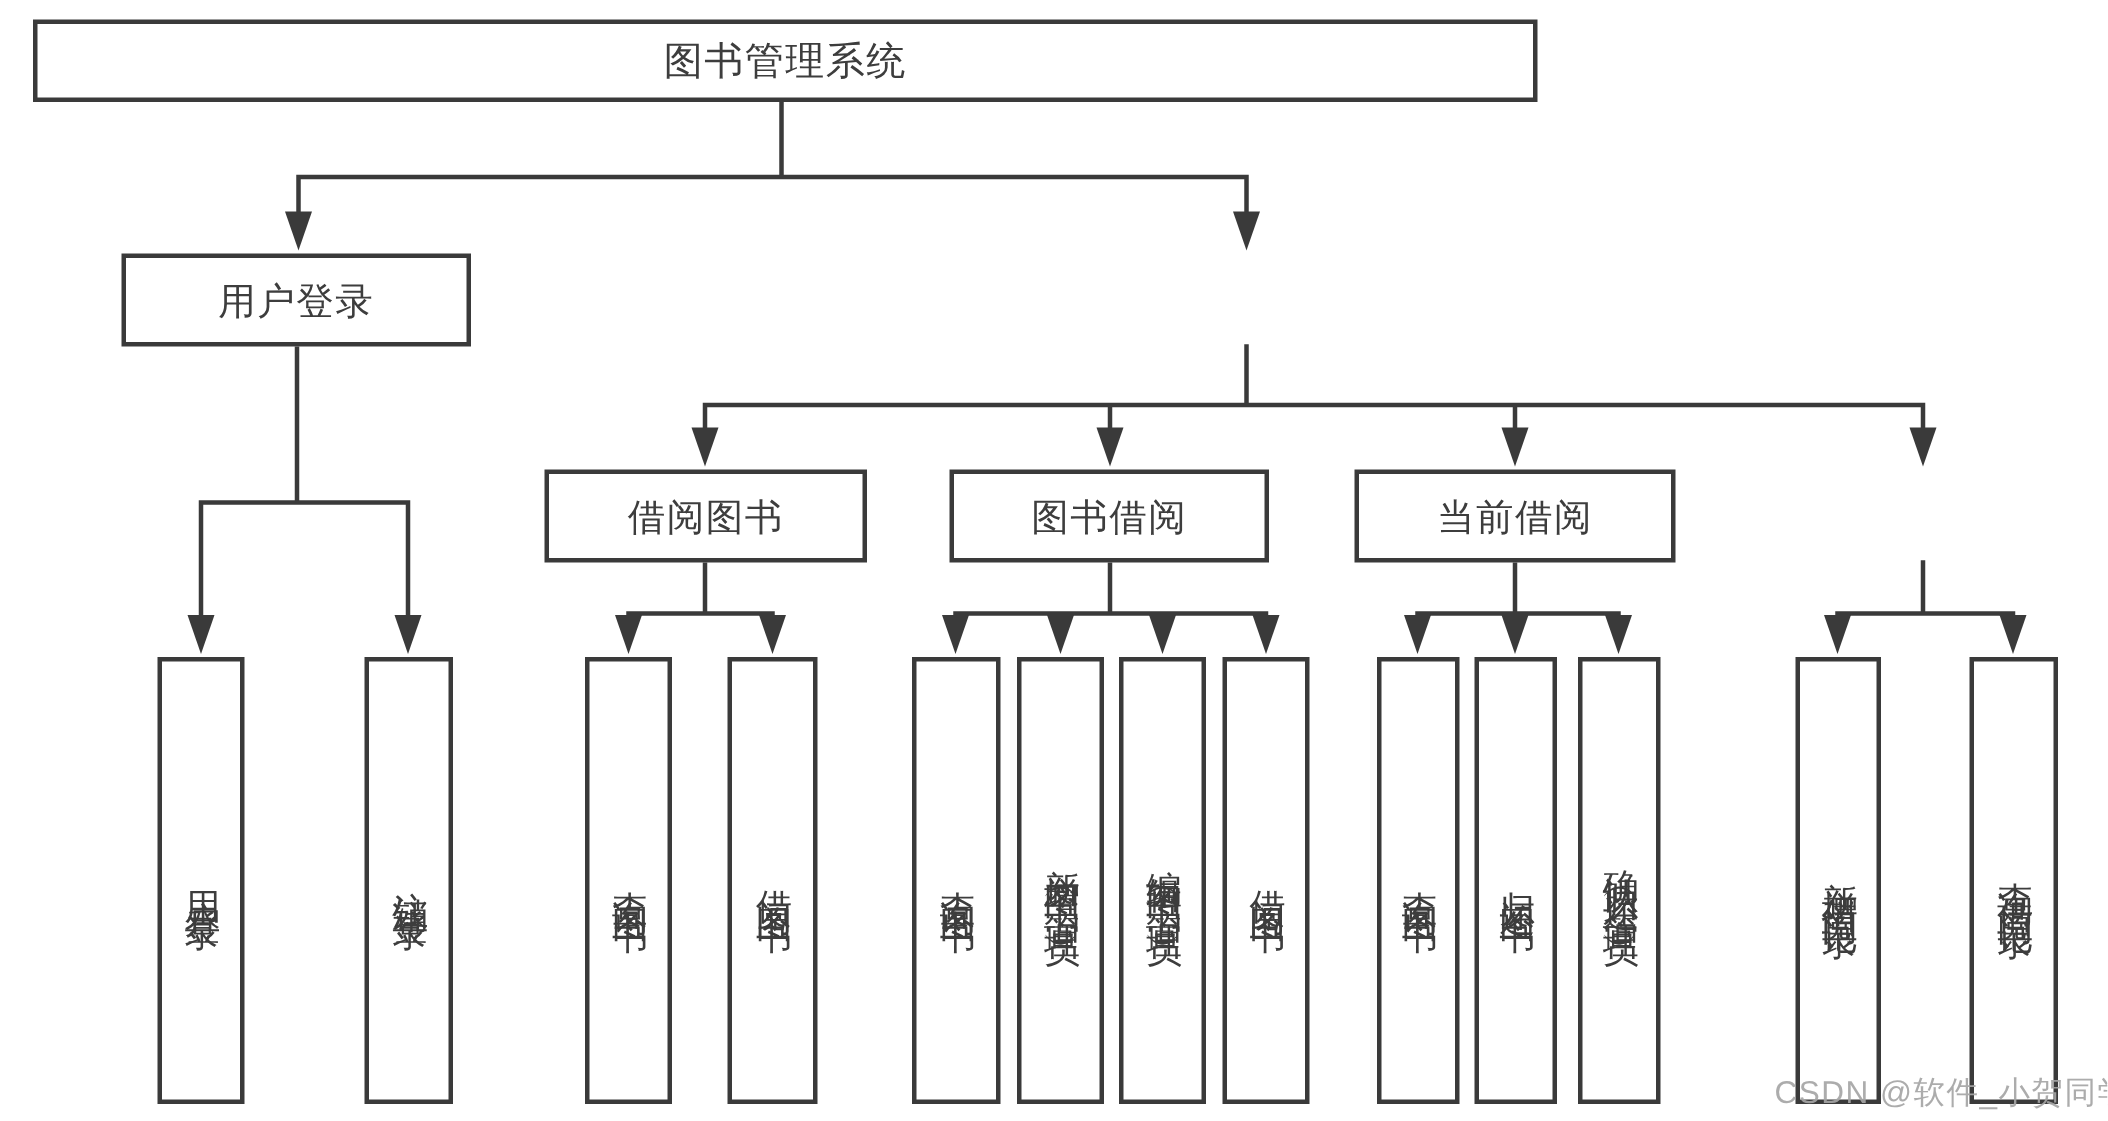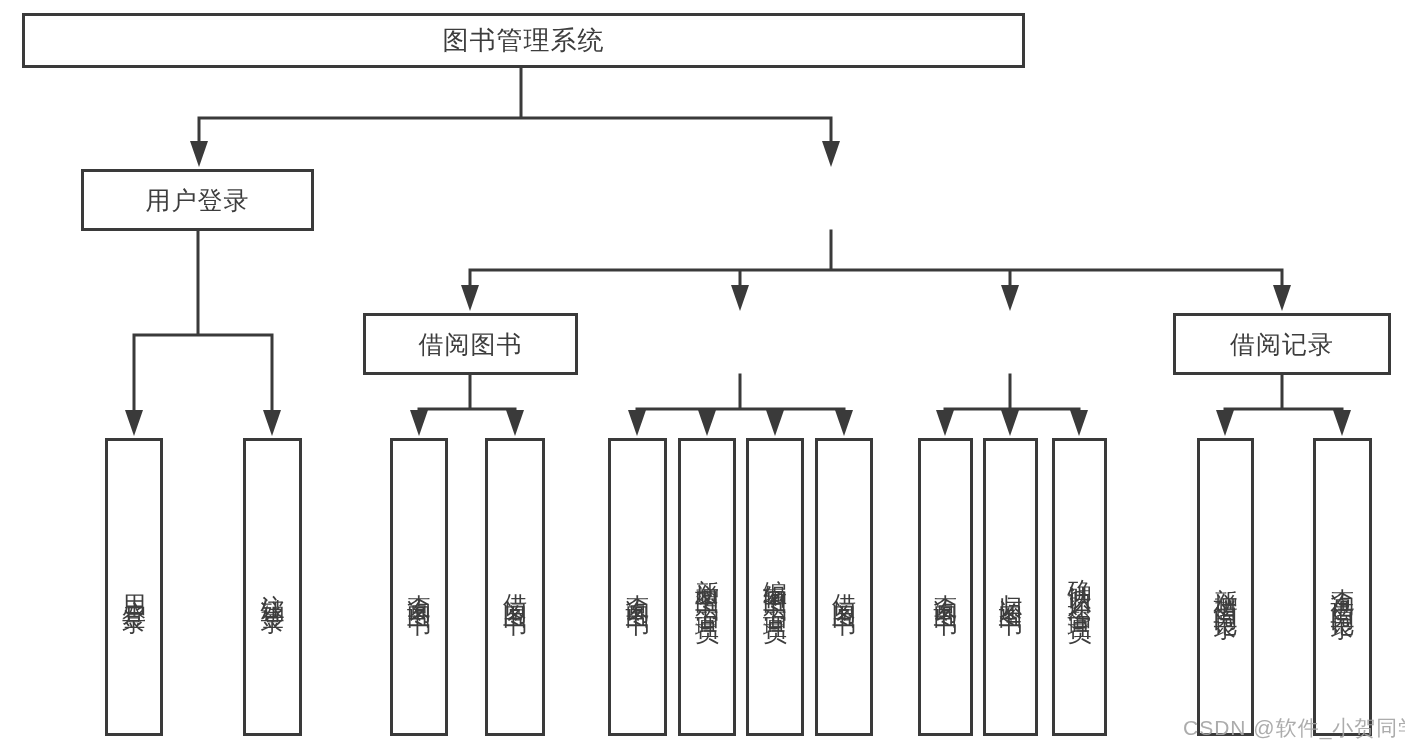--- a/index.html
+++ b/index.html
@@ -91,22 +91,25 @@
     <span>图书管理系统</span>
   </div>
 
   <div class="node" style="left:81px; top:169px; width:233px; height:62px;">
     <span>用户登录</span>
   </div>
 
   <div class="node" style="left:363px; top:313px; width:215px; height:62px;">
     <span>借阅图书</span>
   </div>
-  <div class="node" style="left:1173px; top:313px; width:218px; height:62px;">
-    <span>借阅记录</span>
+  <div class="node" style="left:633px; top:313px; width:213px; height:62px;">
+    <span>图书借阅</span>
+  </div>
+  <div class="node" style="left:903px; top:313px; width:214px; height:62px;">
+    <span>当前借阅</span>
   </div>
 
   <div class="node leaf" style="left:105px; top:438px; width:58px; height:298px;">
     <span>用户登录</span>
   </div>
   <div class="node leaf" style="left:243px; top:438px; width:59px; height:298px;">
     <span>注销登录</span>
   </div>
 
   <div class="node leaf" style="left:390px; top:438px; width:58px; height:298px;">

